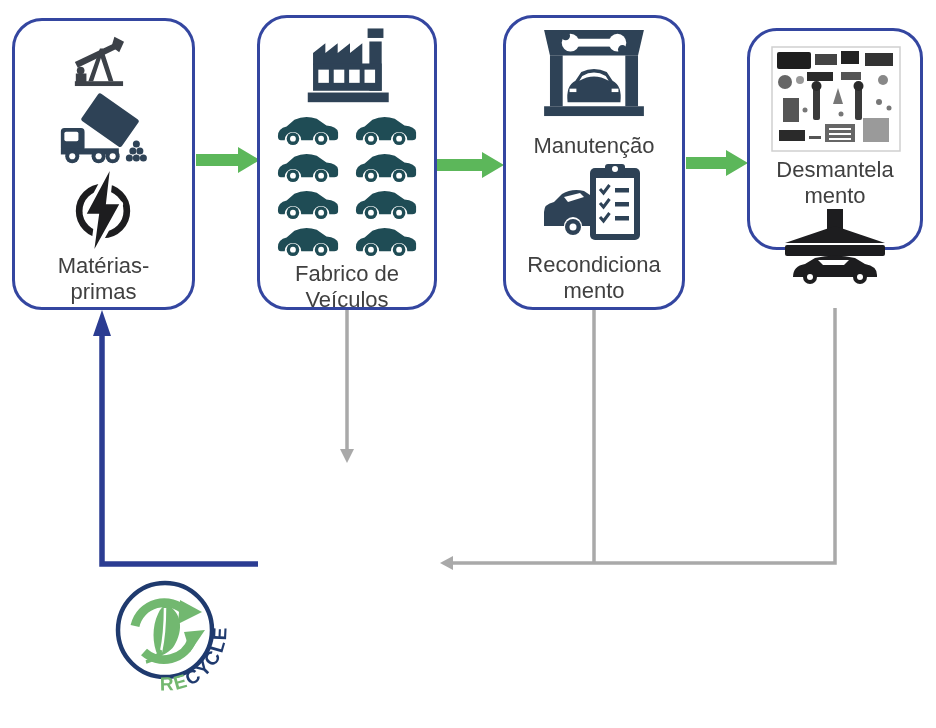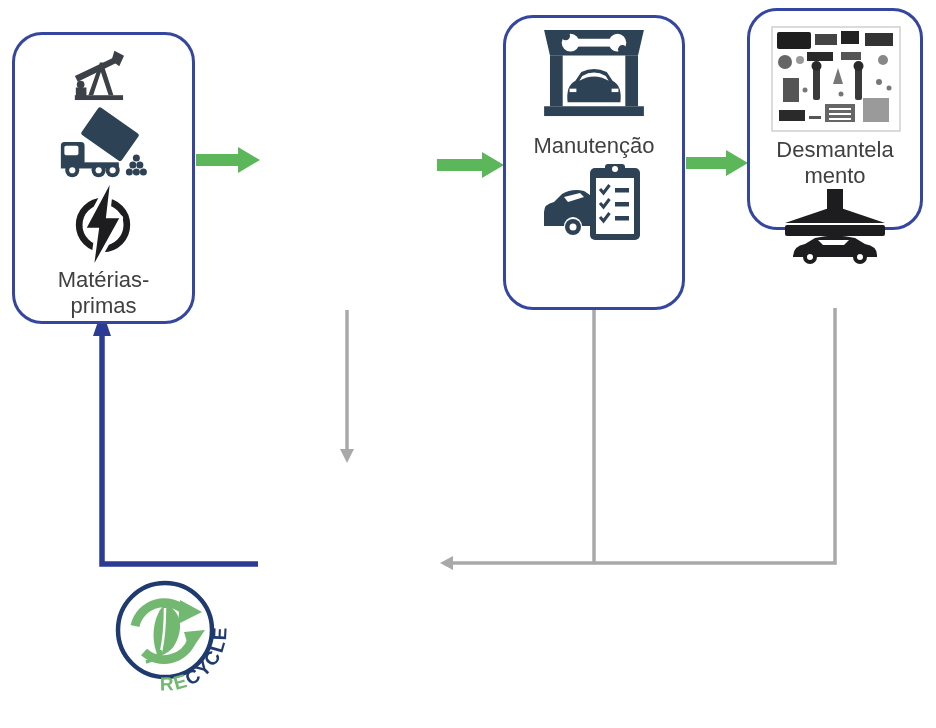--- a/index.html
+++ b/index.html
@@ -65,21 +65,21 @@
     <path class="gray-line" d="M347 310 V450"></path>
     <path class="gray-head" d="M340 449 H354 L347 463 Z"></path>
     <path class="gray-line" d="M594 310 V563"></path>
     <path class="gray-line" d="M835 308 V563 H452"></path>
     <path class="gray-head" d="M453 556 V570 L440 563 Z"></path>
 
     <path class="blue-line" d="M258 564 H102 V333"></path>
     <path class="blue-head" d="M93 336 H111 L102 310 Z"></path>
   </svg>
 
-  <div class="box" style="left:12px;top:32px;width:183px;height:292px">
+  <div class="box" style="left:12px;top:18px;width:183px;height:292px">
     <svg class="icn" style="left:56px;top:12px;width:54px;height:54px" viewBox="0 0 56 56">
       <rect class="pump" x="4" y="50" width="50" height="5"></rect>
       <path class="pump" d="M30 16 L18 50 L23 50 L31 26 L39 50 L44 50 L33 16 Z"></path>
       <path class="pump" d="M4 30 L46 10 L48 16 L7 36 Z"></path>
       <path class="pump" d="M45 4 L55 9 L50 20 L42 14 Z"></path>
       <rect class="pump" x="5" y="42" width="11" height="9"></rect>
       <circle class="pump" cx="10" cy="39" r="4"></circle>
     </svg>
     <svg class="icn" style="left:42px;top:72px;width:92px;height:72px" viewBox="0 0 100 82">
       <rect class="navy" x="30" y="12" width="56" height="38" rx="3" transform="rotate(35 58 31)"></rect>
@@ -100,20 +100,36 @@
         <circle class="navy" cx="96" cy="74" r="4"></circle>
     </svg>
     <svg class="icn" style="left:57px;top:148px;width:62px;height:82px" viewBox="0 0 64 86">
       <circle class="blkring" cx="32" cy="44" r="25"></circle>
       <path d="M39 2 L15 47 H28 L23 84 L49 37 H35 Z" fill="#ffffff" stroke="#ffffff" stroke-width="8" stroke-linejoin="round"></path>
       <path class="blk" d="M39 2 L15 47 H28 L23 84 L49 37 H35 Z"></path>
     </svg>
     <div class="lbl" style="top:232px;padding:0 18px">Matérias-primas</div>
   </div>
 
+  <div class="box" style="left:257px;top:15px;width:180px;height:295px">
+    <svg class="icn" style="left:46px;top:10px;width:88px;height:78px" viewBox="0 0 100 88">
+        <use href="#factory"></use>
+      </svg>
+    <svg class="icn" style="left:13px;top:94px;width:148px;height:146px" viewBox="0 0 148 146">
+      <use href="#car" x="0" y="0" width="70" height="33"></use>
+      <use href="#car" x="78" y="0" width="70" height="33"></use>
+      <use href="#car" x="0" y="37" width="70" height="33"></use>
+      <use href="#car" x="78" y="37" width="70" height="33"></use>
+      <use href="#car" x="0" y="74" width="70" height="33"></use>
+      <use href="#car" x="78" y="74" width="70" height="33"></use>
+      <use href="#car" x="0" y="111" width="70" height="33"></use>
+      <use href="#car" x="78" y="111" width="70" height="33"></use>
+    </svg>
+    <div class="lbl" style="top:243px;padding:0 14px">Fabrico de Veículos</div>
+  </div>
 
   <div class="box" style="left:503px;top:15px;width:182px;height:295px">
     <svg class="icn" style="left:33px;top:10px;width:110px;height:90px" viewBox="0 0 110 92">
       <path class="navy" d="M4 2 H106 L100 28 H10 Z"></path>
       <circle class="wht" cx="31" cy="15" r="9"></circle>
         <circle class="wht" cx="79" cy="15" r="9"></circle>
       <rect class="wht" x="31" y="11" width="48" height="8"></rect>
       <circle class="navy" cx="26" cy="8" r="4.5"></circle>
         <circle class="navy" cx="84" cy="22" r="4.5"></circle>
       <rect class="navy" x="10" y="28" width="13" height="52"></rect>
@@ -134,23 +150,24 @@
       <rect class="wht" x="52" y="14" width="38" height="56"></rect>
       <rect class="navy" x="61" y="0" width="20" height="12" rx="3"></rect>
       <circle class="wht" cx="71" cy="5" r="3"></circle>
       <path d="M56 25 l3.5 4 l6 -8" stroke="var(--icon-navy,#2e4256)" stroke-width="3" fill="none"></path>
       <path d="M56 39 l3.5 4 l6 -8" stroke="var(--icon-navy,#2e4256)" stroke-width="3" fill="none"></path>
       <path d="M56 53 l3.5 4 l6 -8" stroke="var(--icon-navy,#2e4256)" stroke-width="3" fill="none"></path>
       <rect class="navy" x="71" y="24" width="14" height="4.5"></rect>
       <rect class="navy" x="71" y="38" width="14" height="4.5"></rect>
       <rect class="navy" x="71" y="52" width="14" height="4.5"></rect>
     </svg>
-  </div>
-
-  <div class="box" style="left:747px;top:8px;width:176px;height:222px">
+    <div class="lbl" style="top:234px;padding:0 12px">Recondiciona mento</div>
+  </div>
+
+  <div class="box" style="left:747px;top:28px;width:176px;height:222px">
     <svg class="icn" style="left:21px;top:14px;width:130px;height:108px" viewBox="0 0 130 106">
       <rect class="parts-frame" x="1" y="1" width="128" height="104"></rect>
       <rect fill="#1e1e1e" x="6" y="6" width="34" height="17" rx="2"></rect>
       <rect fill="#444" x="44" y="8" width="22" height="11"></rect>
       <rect fill="#222" x="70" y="5" width="18" height="13"></rect>
       <rect fill="#333" x="94" y="7" width="28" height="13"></rect>
       <rect fill="#2a2a2a" x="36" y="26" width="26" height="9"></rect>
       <rect fill="#555" x="70" y="26" width="20" height="8"></rect>
       <circle fill="#666" cx="14" cy="36" r="7"></circle>
         <circle fill="#999" cx="29" cy="34" r="4"></circle>

